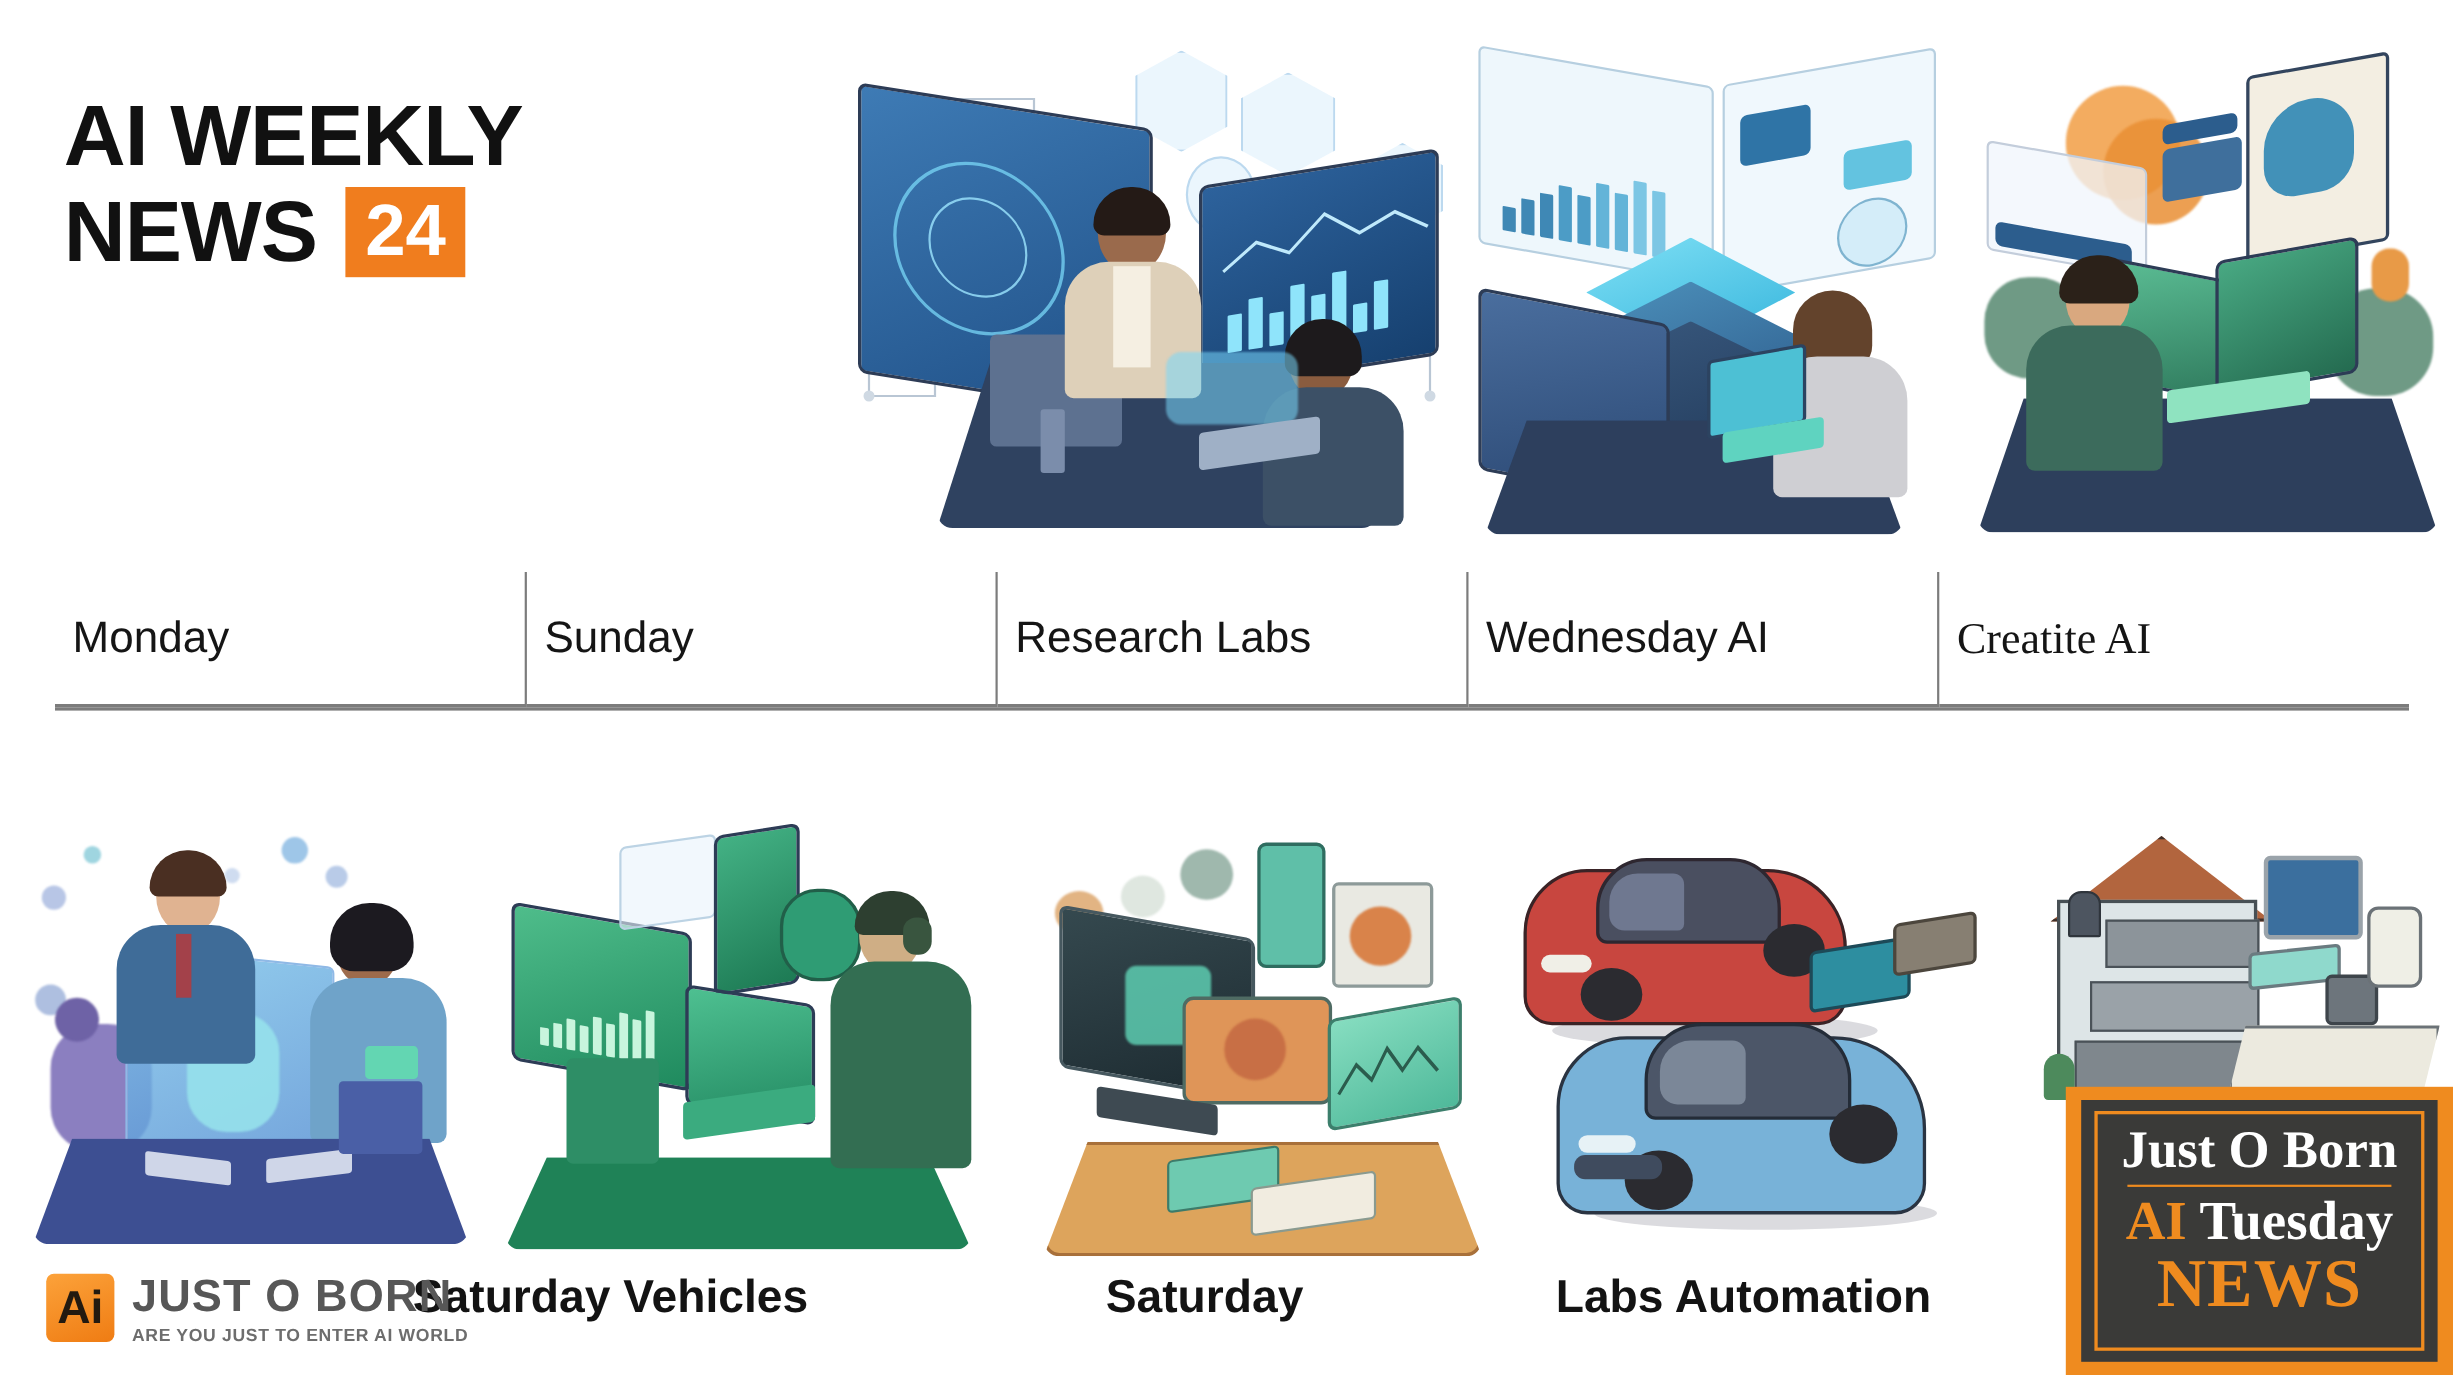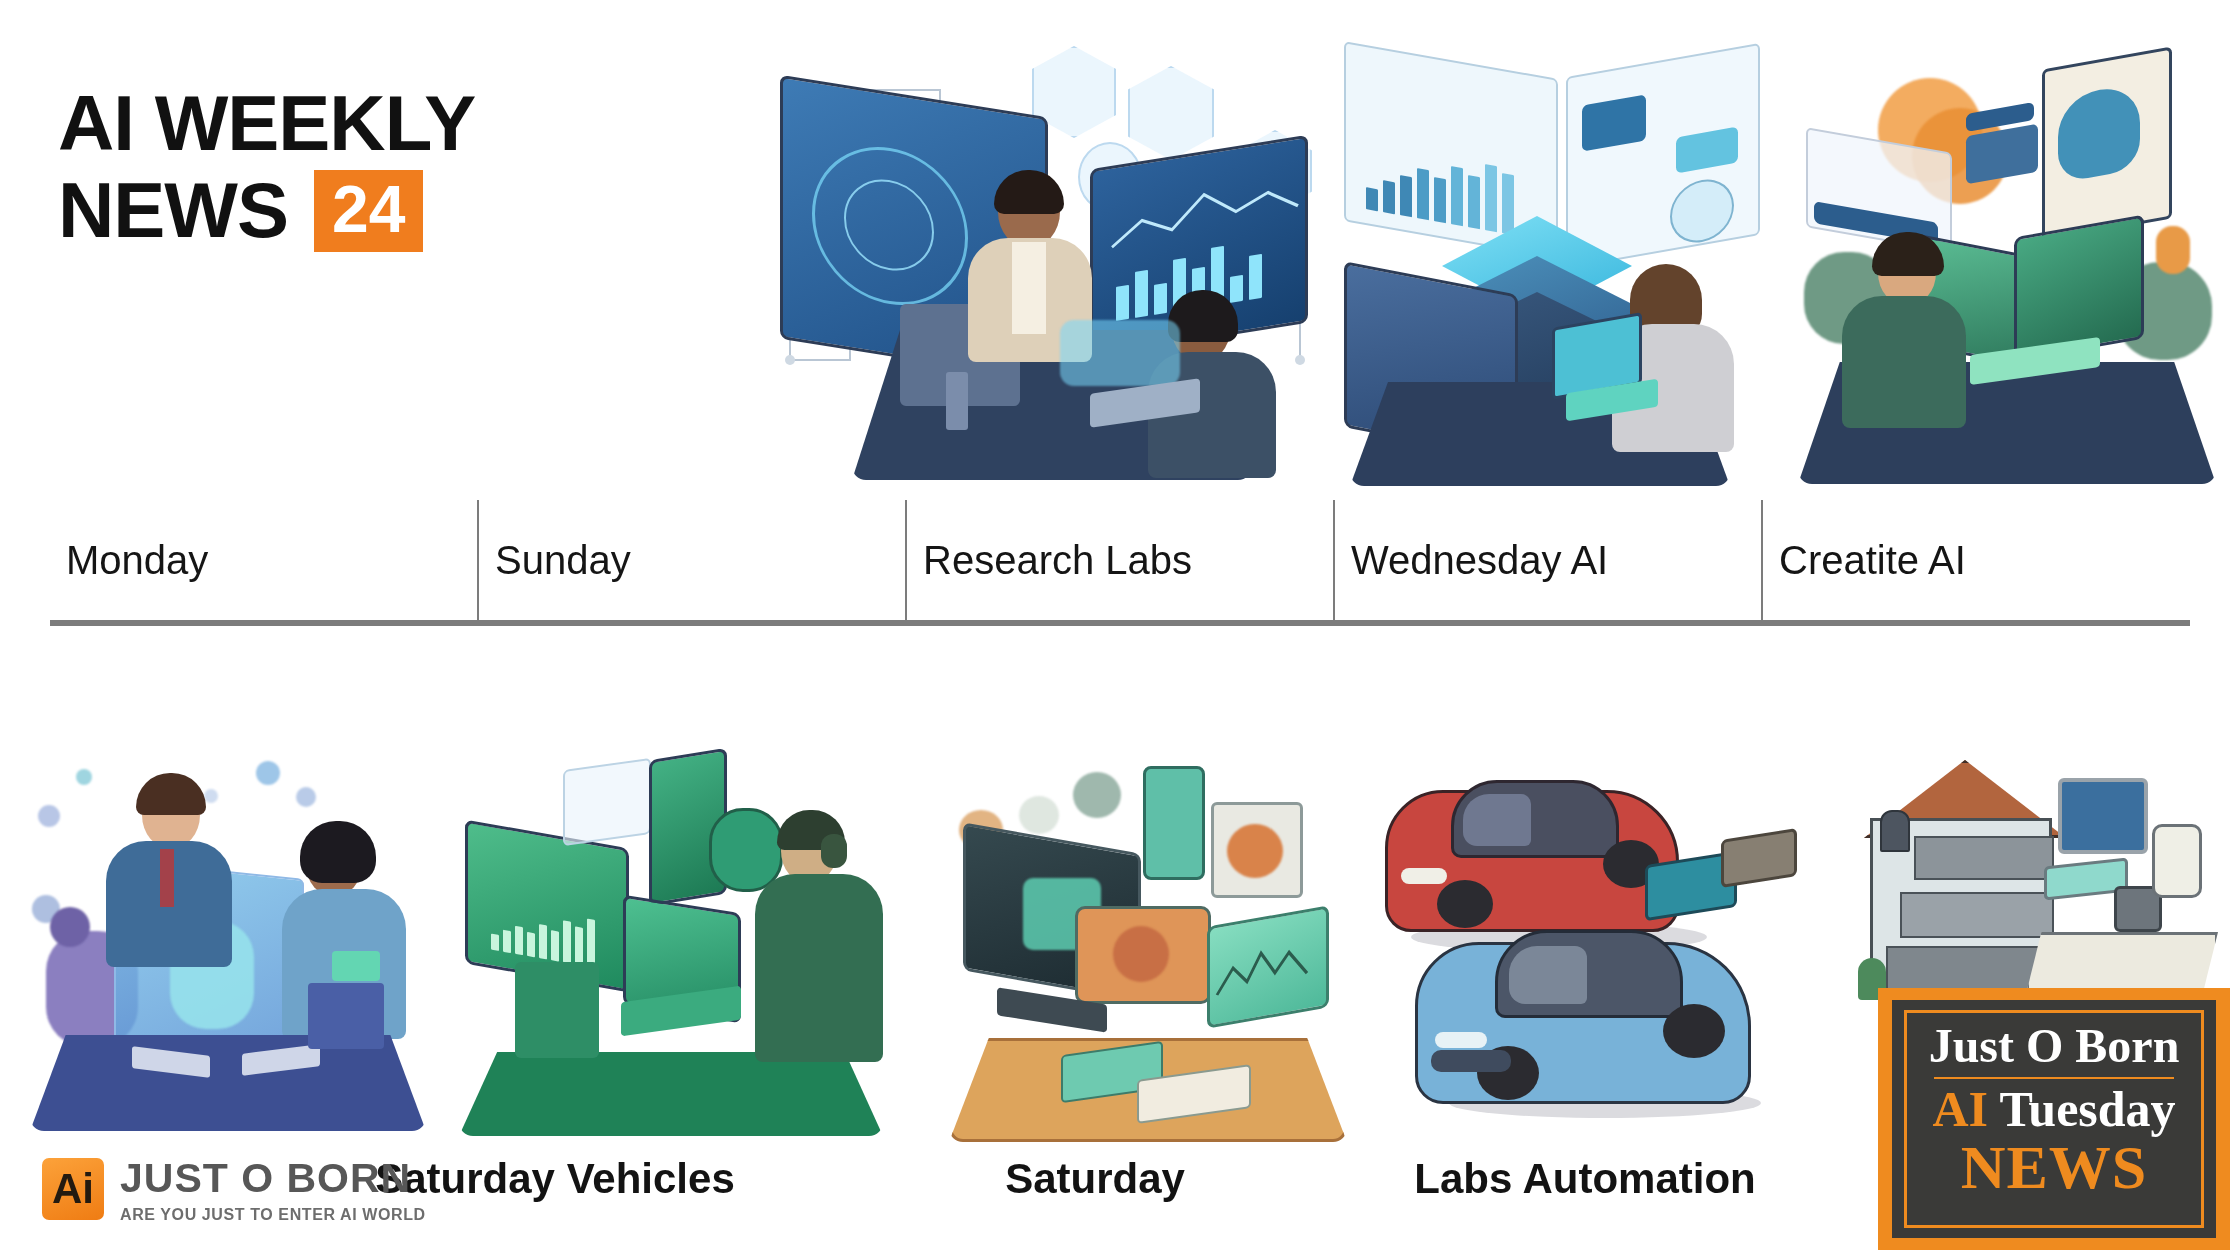--- a/index.html
+++ b/index.html
@@ -22,25 +22,25 @@
   .panel{position:absolute;border-radius:6px;}
   .mon{position:absolute;border-radius:8px;border:3px solid #2d3c56;}
   .desk{position:absolute;border-radius:14px;}
   .head{position:absolute;border-radius:50%;}
   .body-sh{position:absolute;border-radius:40px 40px 8px 8px;}
   .bar{position:absolute;bottom:0;border-radius:1px;}
   .hexd{position:absolute;border:2px solid #bcd9ef;background:rgba(210,236,250,.45);}
   .glow{position:absolute;border-radius:50%;filter:blur(1px);}
 
   
-  #daytable{position:absolute;left:50px;top:500px;width:2140px;}
+  #daytable{position:absolute;left:50px;top:520px;width:2140px;}
   #daytable table{border-collapse:collapse;width:100%;table-layout:fixed;}
   #daytable td{height:120px;vertical-align:middle;font-size:40px;color:#151515;
      padding:0 0 0 16px;border-right:2px solid #7c7c7c;}
-  #daytable td:last-child{border-right:none;}
+  #daytable td:last-child{border-right:none;font-family:Liberation Serif, serif;}
   #daytable tr.row1 td{font-weight:normal;border-bottom:3px solid #7c7c7c;}
   #daytable tr.row2 td{font-weight:bold;}
   #daytable .bottom-rule{height:3px;background:#7c7c7c;width:100%;}
 
   
   .caption{position:absolute;font-weight:bold;font-size:42px;color:#131313;
      text-align:center;white-space:nowrap;}
 
   
   #brandlogo{position:absolute;left:42px;top:1158px;display:flex;align-items:flex-start;gap:16px;}

